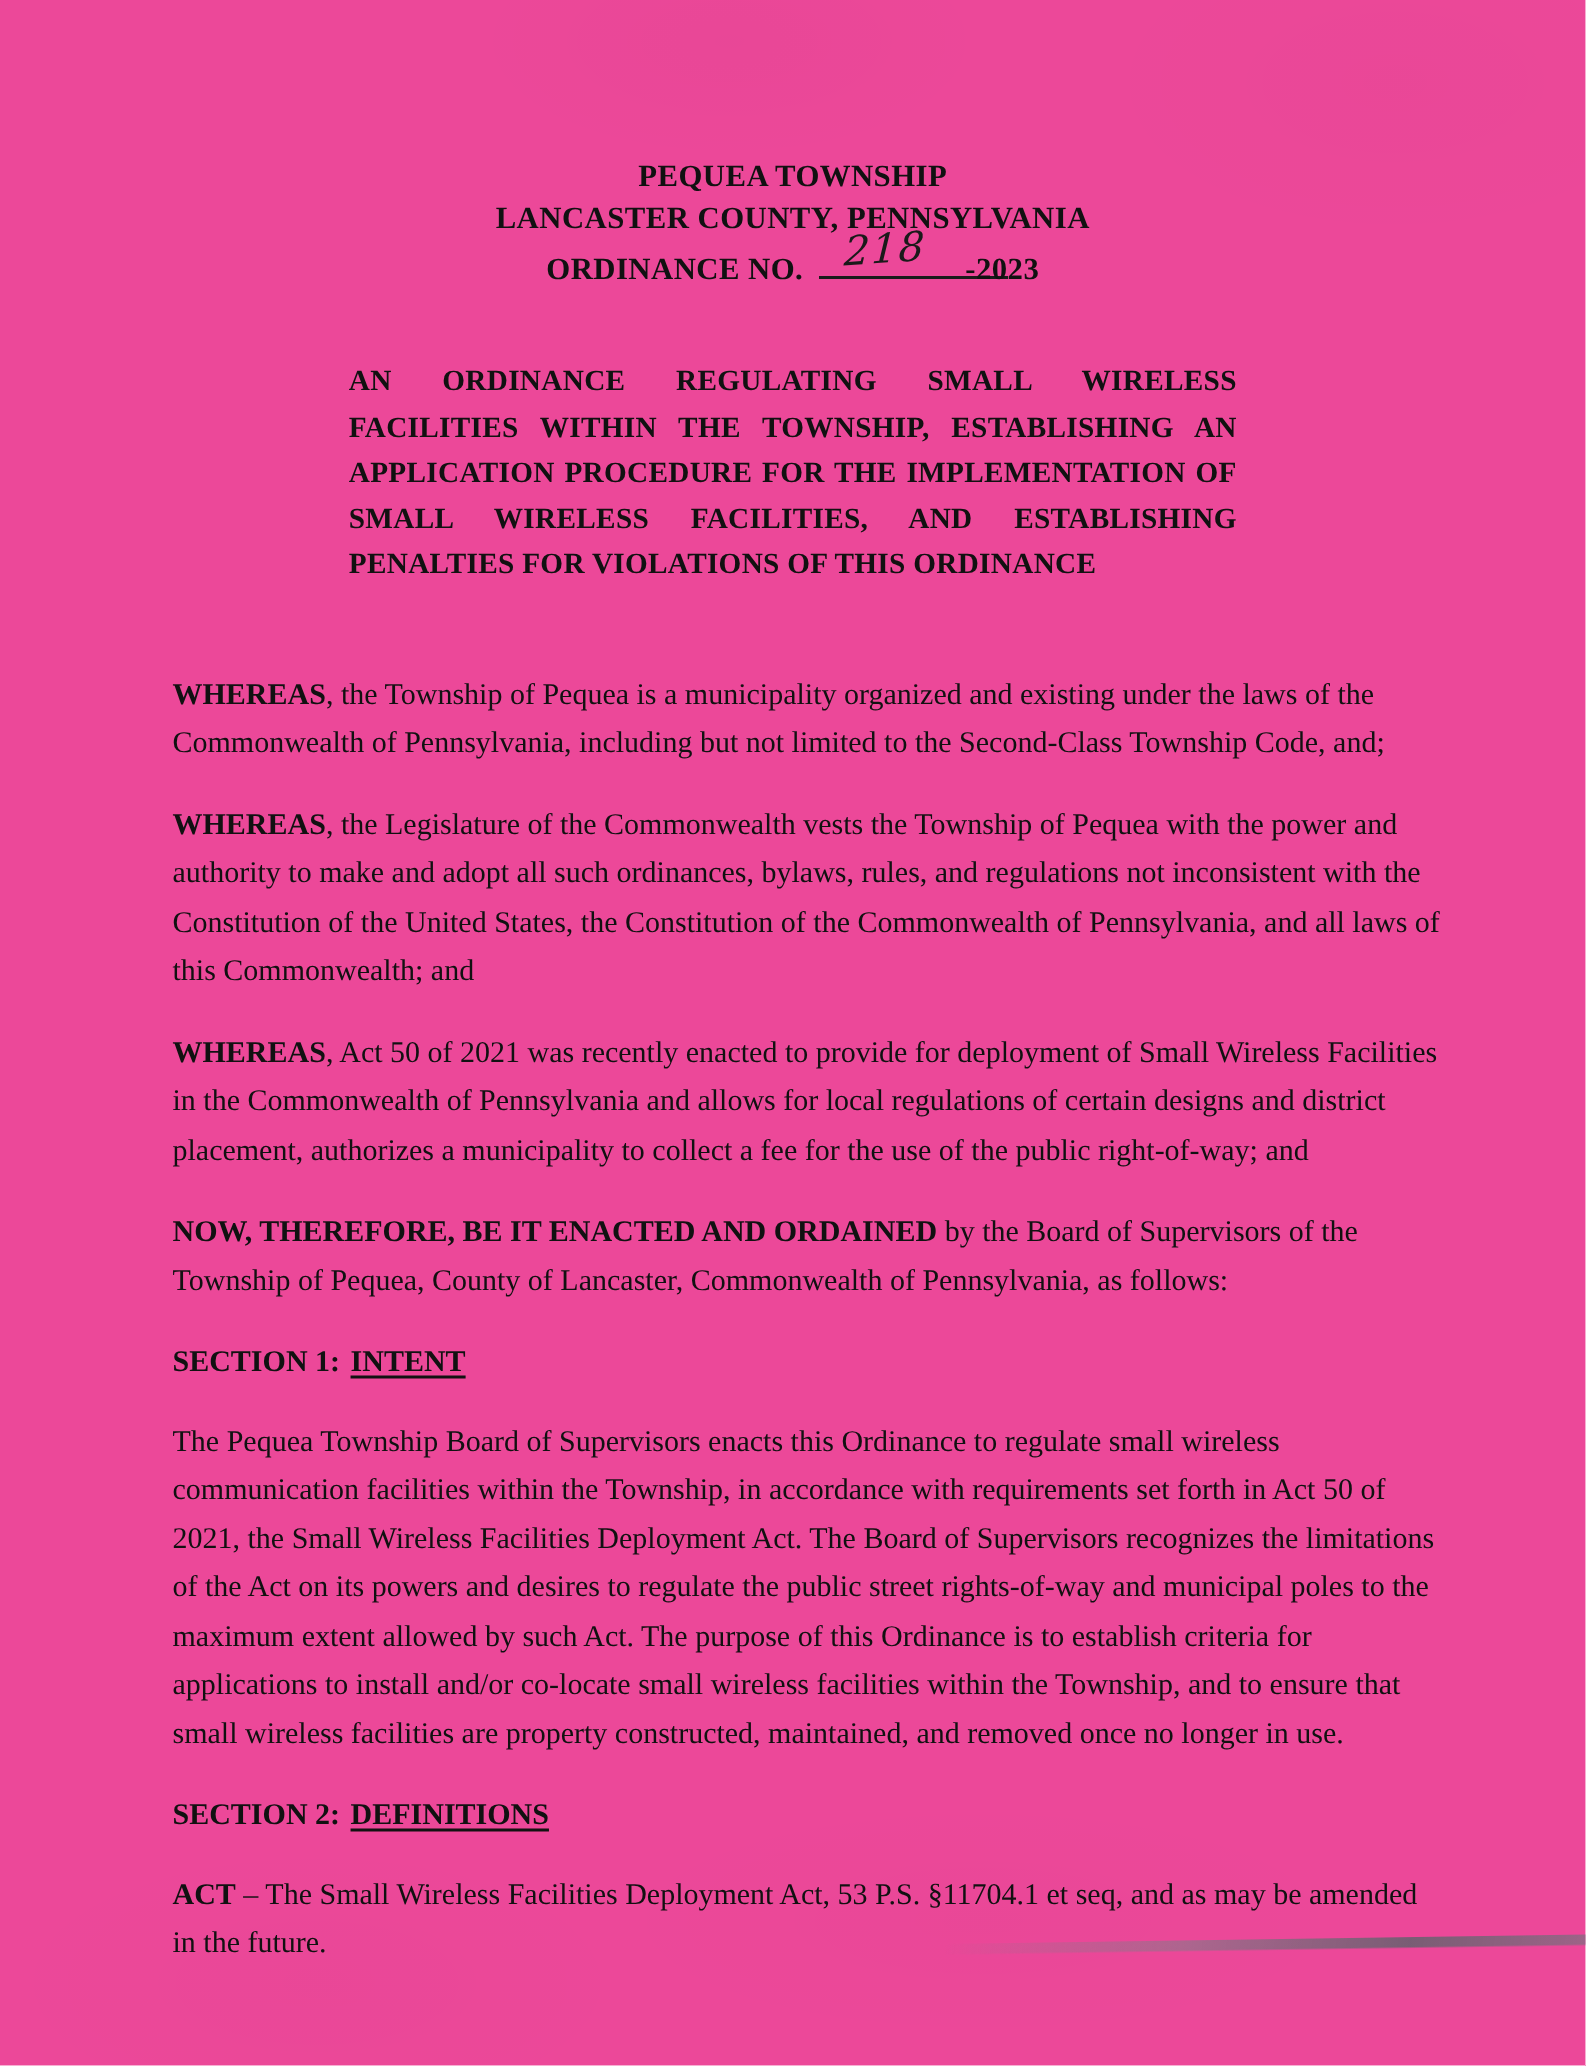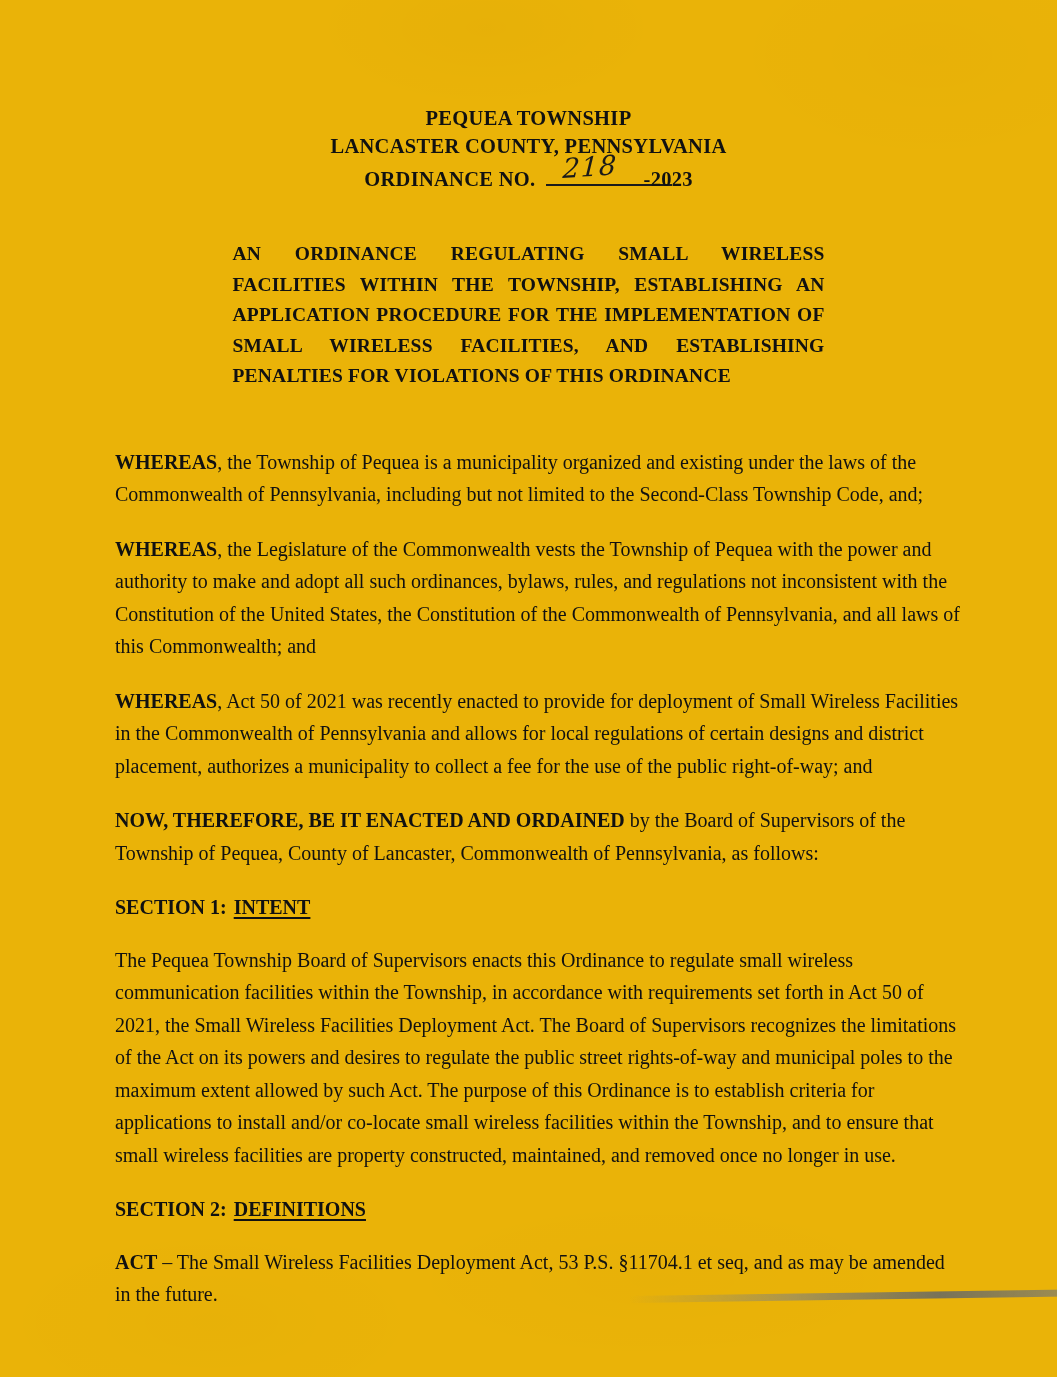--- a/index.html
+++ b/index.html
@@ -13,21 +13,21 @@
     position: relative;
     overflow: hidden;
     font-family: "Liberation Serif", "DejaVu Serif", serif;
     color: #111111;
   }
 
   
   #page {
     position: absolute;
     inset: 0;
-    background: #eab308;
+    background: #ec4899;
   }
 
   
   #scan-noise {
     position: absolute;
     inset: 0;
     pointer-events: none;
     background:
       radial-gradient(ellipse 260px 120px at 46% 2%, rgba(0,0,0,0.016), rgba(0,0,0,0) 70%),
       radial-gradient(ellipse 300px 160px at 88% 4%, rgba(0,0,0,0.012), rgba(0,0,0,0) 72%),

